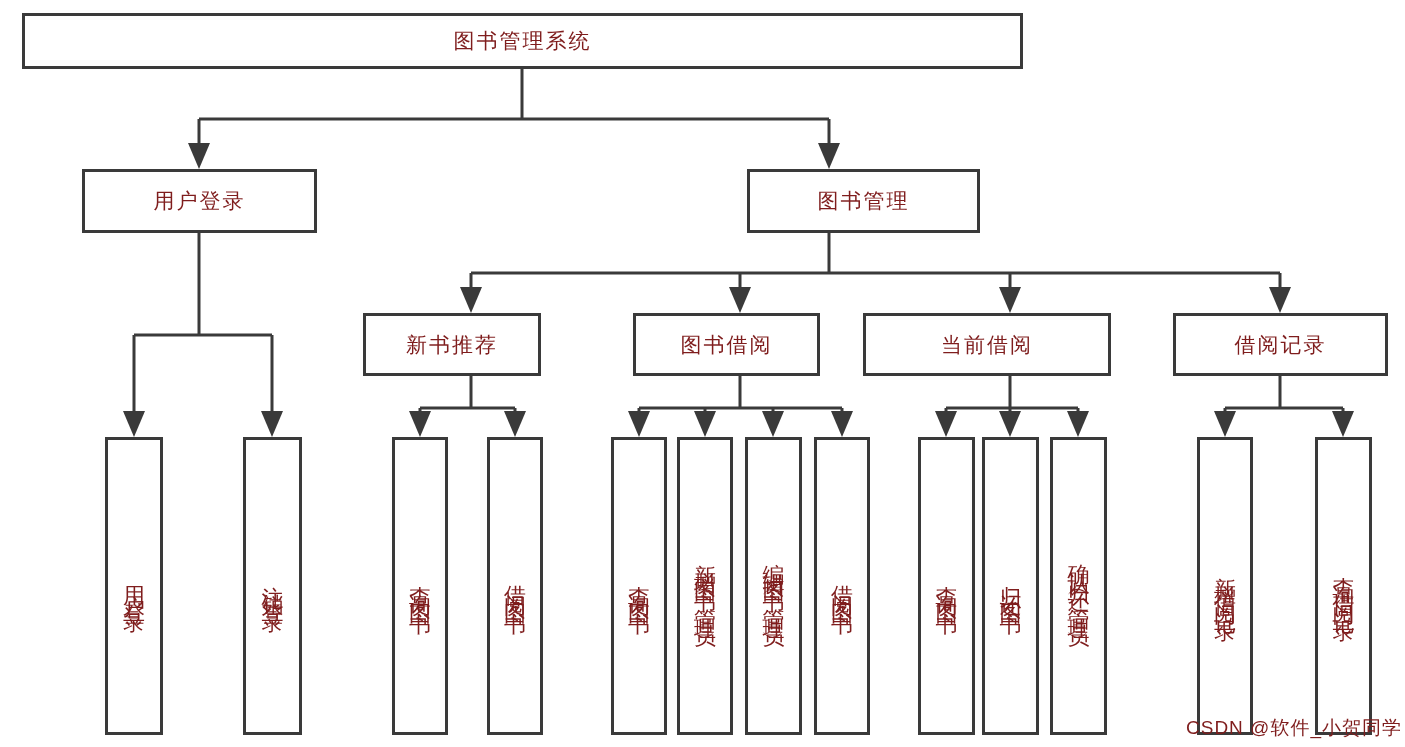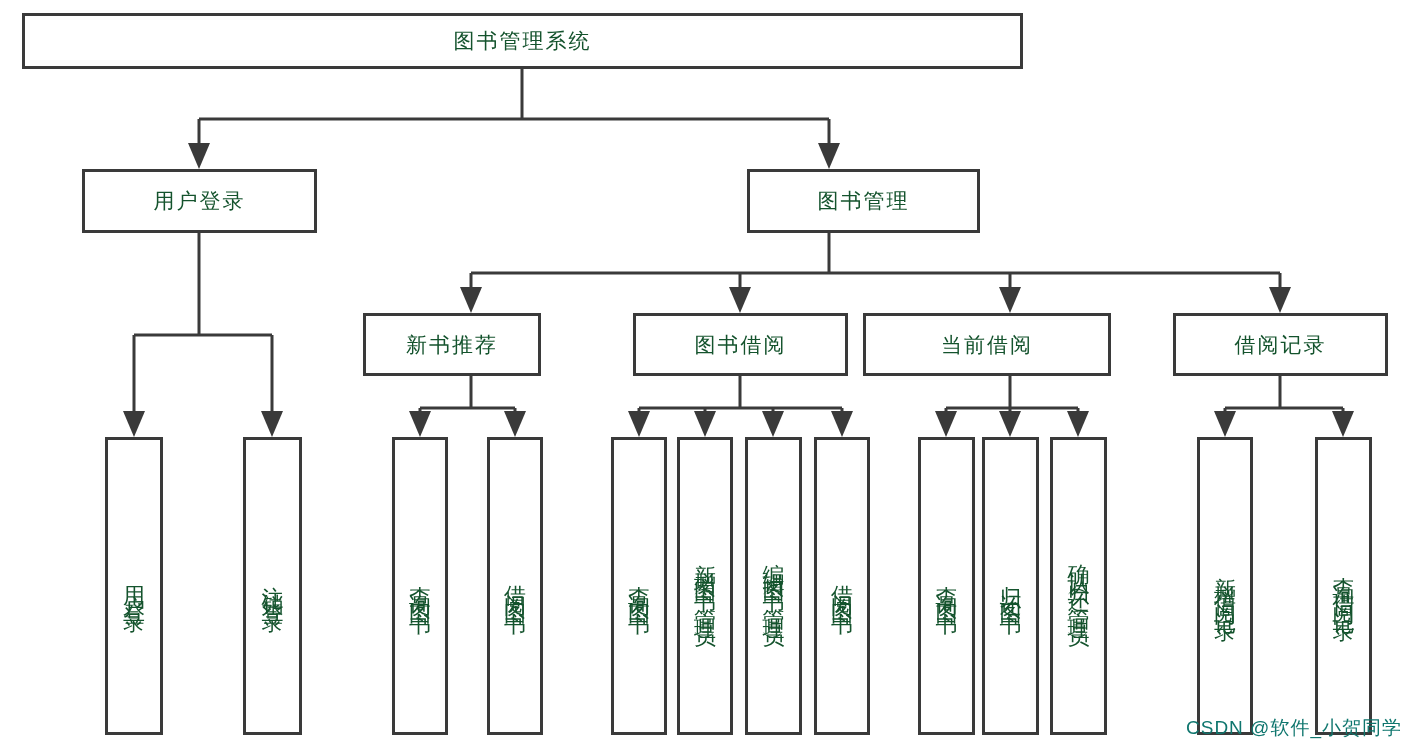--- a/index.html
+++ b/index.html
@@ -32,21 +32,21 @@
     stroke: none;
   }
   .node {
     position: absolute;
     box-sizing: border-box;
     border: 3px solid #3a3a3a;
     background: #ffffff;
     display: flex;
     align-items: center;
     justify-content: center;
-    color: #14532d;
+    color: #7f1d1d;
   }
   .node.h span {
     font-size: 21px;
     letter-spacing: 2px;
     white-space: nowrap;
   }
   .node.v span {
     writing-mode: vertical-lr;
     text-orientation: mixed;
     font-size: 22px;
@@ -100,21 +100,21 @@
       </div>
       <div class="node h" style="left: 82px; top: 169px; width: 235px; height: 64px;">
         <span>用户登录</span>
       </div>
       <div class="node h" style="left: 712px; top: 169px; width: 233px; height: 64px; margin-left: 35px;">
         <span>图书管理</span>
       </div>
       <div class="node h" style="left: 363px; top: 313px; width: 178px; height: 63px;">
         <span>新书推荐</span>
       </div>
-      <div class="node h" style="left: 633px; top: 313px; width: 215px; height: 63px;">
+      <div class="node h" style="left: 633px; top: 313px; width: 187px; height: 63px;">
         <span>图书借阅</span>
       </div>
       <div class="node h" style="left: 863px; top: 313px; width: 248px; height: 63px;">
         <span>当前借阅</span>
       </div>
       <div class="node h" style="left: 1173px; top: 313px; width: 215px; height: 63px;">
         <span>借阅记录</span>
       </div>
       <div class="node v" style="left: 105px; top: 437px; width: 58px; height: 298px;">
         <span>用户登录</span>
@@ -149,14 +149,14 @@
       <div class="node v" style="left: 1050px; top: 437px; width: 57px; height: 298px;">
         <span>确认归还（管理员）</span>
       </div>
       <div class="node v" style="left: 1197px; top: 437px; width: 56px; height: 298px;">
         <span>新增借阅记录</span>
       </div>
       <div class="node v" style="left: 1315px; top: 437px; width: 57px; height: 298px;">
         <span>查询借阅记录</span>
       </div>
     </div>
-  <div id="watermark" style="left: 1186px; top: 715px; color: #0f766e;">CSDN @软件_小贺同学</div>
+  <div id="watermark" style="left: 1186px; top: 715px; color: #7f1d1d;">CSDN @软件_小贺同学</div>
 </div>
 
 </body></html>

